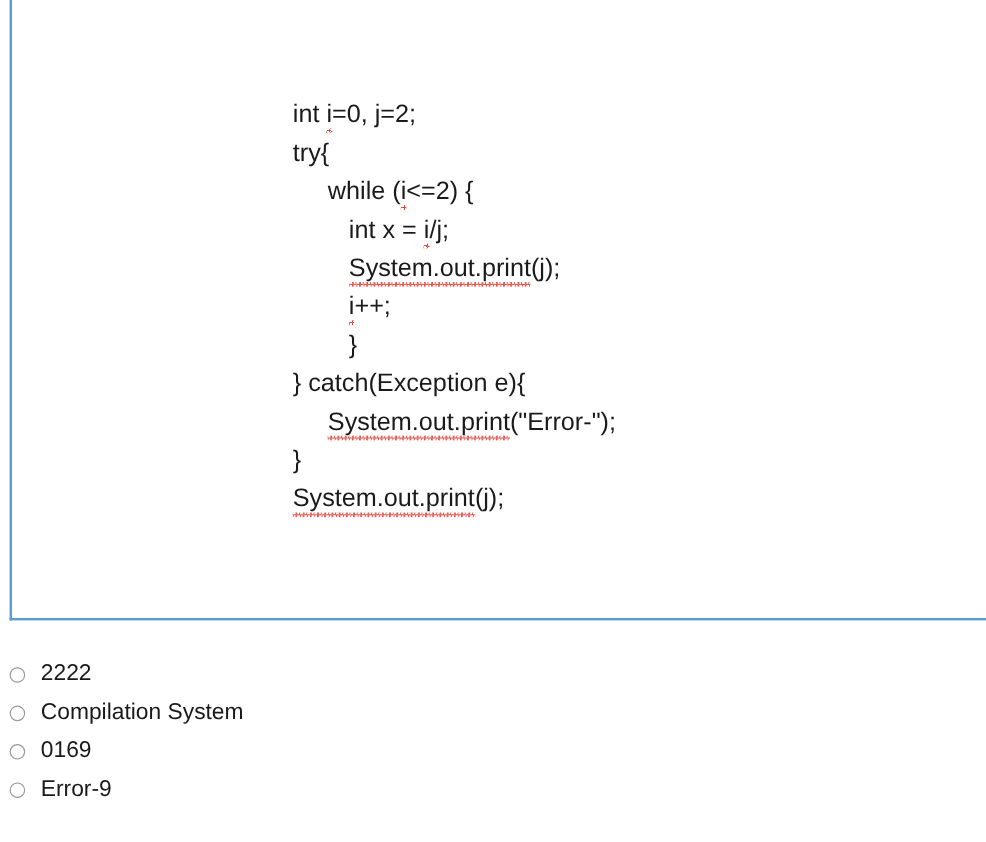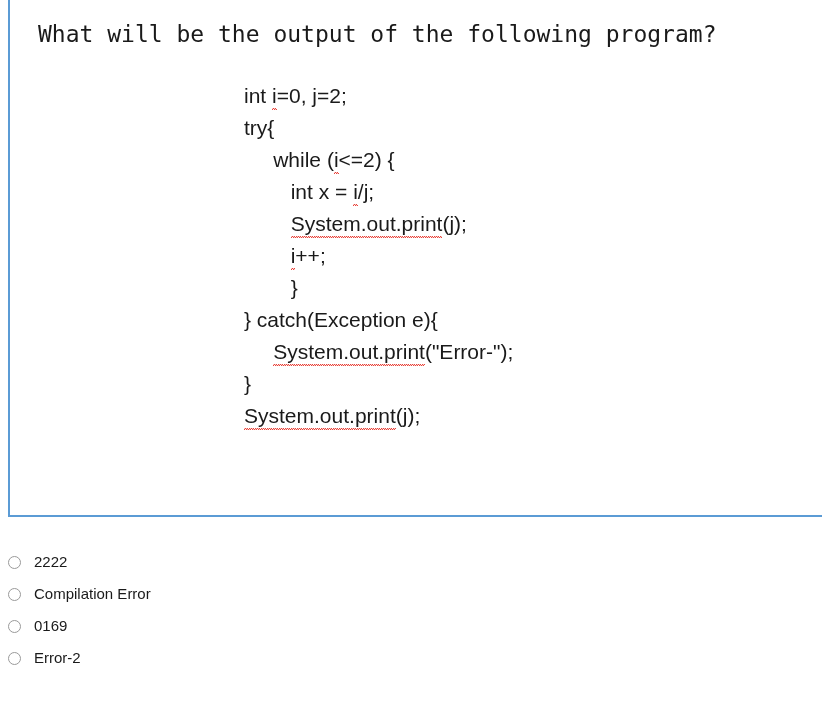--- a/index.html
+++ b/index.html
@@ -97,47 +97,46 @@
     height: 13px;
     border: 1px solid #9a9a9a;
     border-radius: 50%;
     background: #ffffff;
     box-sizing: border-box;
     flex: 0 0 auto;
   }
   .option-label {
     margin-left: 13px;
     font-family: "Liberation Sans", sans-serif;
-    font-size: 15px;
+    font-size: 19px;
     line-height: 18px;
     color: #1a1a1a;
     white-space: pre;
   }
 </style>
 </head>
 <body>
 
 <div class="question-card">
 
-  <div class="question-title">What will be the output of the following program?</div>
 
   <div class="code-block"><div class="code-line"><span>int </span><span class="sq">i</span><span>=0, j=2;</span></div><div class="code-line"><span>try{</span></div><div class="code-line"><span>     </span><span>while (</span><span class="sq">i</span><span>&lt;=2) {</span></div><div class="code-line"><span>        </span><span>int x = </span><span class="sq">i</span><span>/j;</span></div><div class="code-line"><span>        </span><span class="sq">System.out.print</span><span>(j);</span></div><div class="code-line"><span>        </span><span class="sq">i</span><span>++;</span></div><div class="code-line"><span>        </span><span>}</span></div><div class="code-line"><span>} catch(Exception e){</span></div><div class="code-line"><span>     </span><span class="sq">System.out.print</span><span>("Error-");</span></div><div class="code-line"><span>}</span></div><div class="code-line"><span class="sq">System.out.print</span><span>(j);</span></div></div>
 
 </div>
 
 <div class="options">
     <div class="option-row">
       <span class="radio"></span>
       <span class="option-label">2222</span>
     </div>
     <div class="option-row">
       <span class="radio"></span>
-      <span class="option-label">Compilation Error</span>
+      <span class="option-label">Compilation System</span>
     </div>
     <div class="option-row">
       <span class="radio"></span>
       <span class="option-label">0169</span>
     </div>
     <div class="option-row">
       <span class="radio"></span>
-      <span class="option-label">Error-2</span>
+      <span class="option-label">Error-9</span>
     </div>
   </div>
 
 </body></html>

